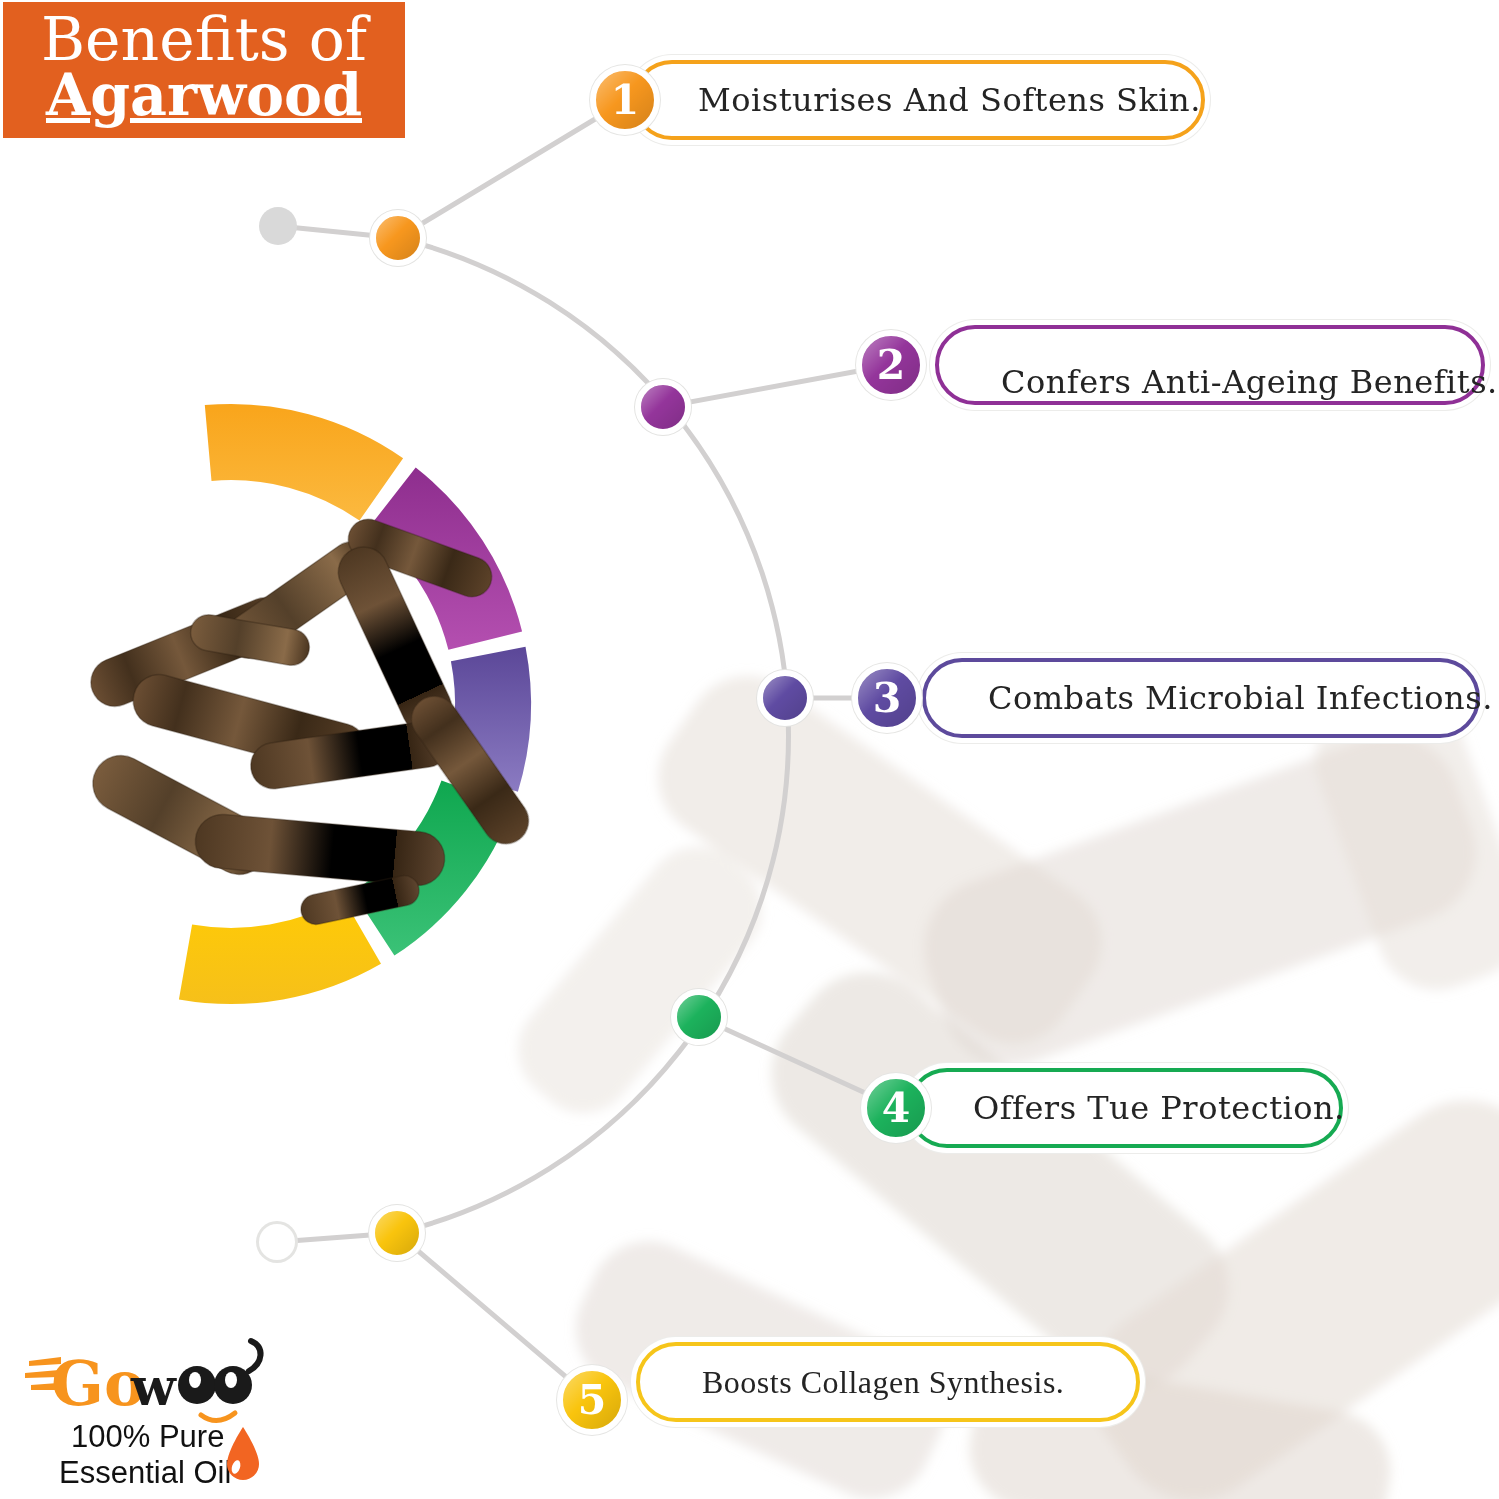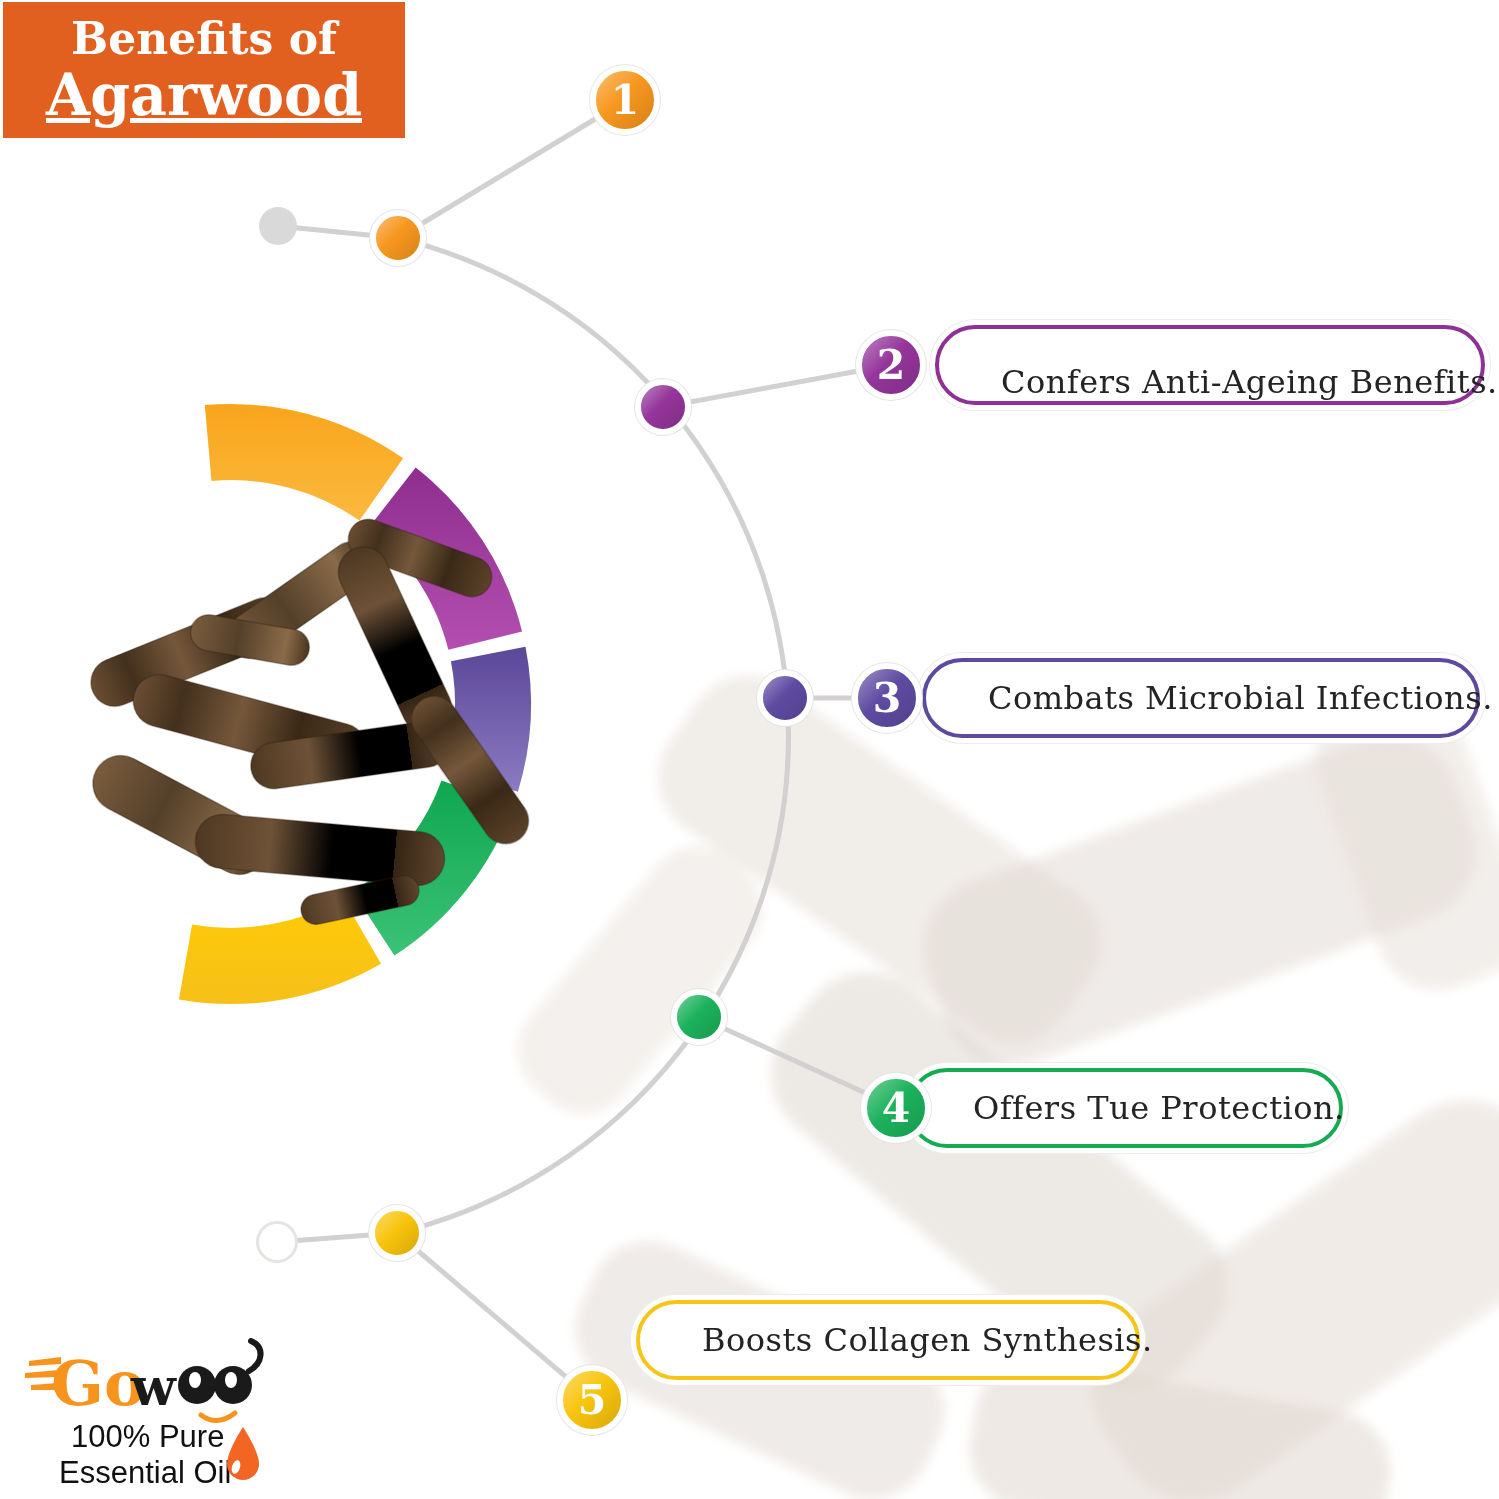--- a/index.html
+++ b/index.html
@@ -8,21 +8,21 @@
     font-family:"DejaVu Serif", serif;
   }
   svg.scene{position:absolute;left:0;top:0;z-index:0;}
 
   
   .header{
     position:absolute;left:3px;top:2px;width:402px;height:136px;z-index:5;
     background:#E2601F;color:#fff;text-align:center;
     display:flex;flex-direction:column;justify-content:center;gap:2px;
   }
-  .header .l1{font-size:44px;line-height:48px;font-weight:700;}
+  .header .l1{font-size:60px;line-height:48px;font-weight:400;}
   .header .l2{font-size:57px;line-height:60px;font-weight:700;text-decoration:underline;}
 
   
   .pill{
     position:absolute;height:80px;z-index:3;box-sizing:border-box;
     background:#fff;border:4px solid #999;border-radius:42px;
     display:flex;align-items:center;padding-left:62px;
     box-shadow:0 0 0 5px #fff, 0 0 0 6px #ECECEA;
   }
   .pill-label{
@@ -156,20 +156,23 @@
   </div>
 
   <div class="dot-plain" style="left: 259px; top: 207px; width: 38px; height: 38px; background: rgb(217, 217, 217);"></div>
   <div class="dot" style="left: 370px; top: 210px; background: rgb(247, 151, 30);"></div>
   <div class="dot" style="left: 635px; top: 379px; background: rgb(148, 53, 155);"></div>
   <div class="dot" style="left: 757px; top: 670px; background: rgb(95, 75, 162);"></div>
   <div class="dot" style="left: 671px; top: 989px; background: rgb(28, 178, 92);"></div>
   <div class="dot" style="left: 369px; top: 1205px; background: rgb(249, 196, 13);"></div>
   <div class="dot-plain" style="left: 259px; top: 1224px; width: 36px; height: 36px; box-shadow: rgb(228, 228, 226) 0px 0px 0px 3px; background: rgb(255, 255, 255);"></div>
 
+  <div class="pill" style="left: 632px; top: 60px; width: 573px; border-color: rgb(245, 162, 27);">
+    <span class="pill-label">Moisturises And Softens Skin.</span>
+  </div>
   <div class="badge" style="left: 590px; top: 65px; background: rgb(247, 151, 30);">
     <span>1</span>
   </div>
 
   <div class="pill" style="left: 935px; top: 325px; width: 550px; border-color: rgb(143, 48, 150); align-items: flex-end;">
     <span class="pill-label">Confers Anti-Ageing Benefits.</span>
   </div>
   <div class="badge" style="left: 856px; top: 330px; background: rgb(148, 53, 155);">
     <span>2</span>
   </div>
@@ -181,21 +184,21 @@
     <span>3</span>
   </div>
 
   <div class="pill" style="left: 907px; top: 1068px; width: 436px; border-color: rgb(22, 170, 82);">
     <span class="pill-label">Offers Tue Protection.</span>
   </div>
   <div class="badge" style="left: 861px; top: 1073px; background: rgb(28, 178, 92);">
     <span>4</span>
   </div>
 
-  <div class="pill" style="left: 636px; top: 1300px; width: 504px; border-color: rgb(246, 197, 26);">
+  <div class="pill" style="left: 636px; top: 1342px; width: 504px; border-color: rgb(246, 197, 26); font-family: Liberation Serif, serif;">
     <span class="pill-label">Boosts Collagen Synthesis.</span>
   </div>
   <div class="badge" style="left: 557px; top: 1365px; background: rgb(249, 196, 13);">
     <span>5</span>
   </div>
 
   <div class="logo-wrap">
     <svg width="250" height="164" viewBox="0 0 250 164">
 
       <g fill="#F7941E">

